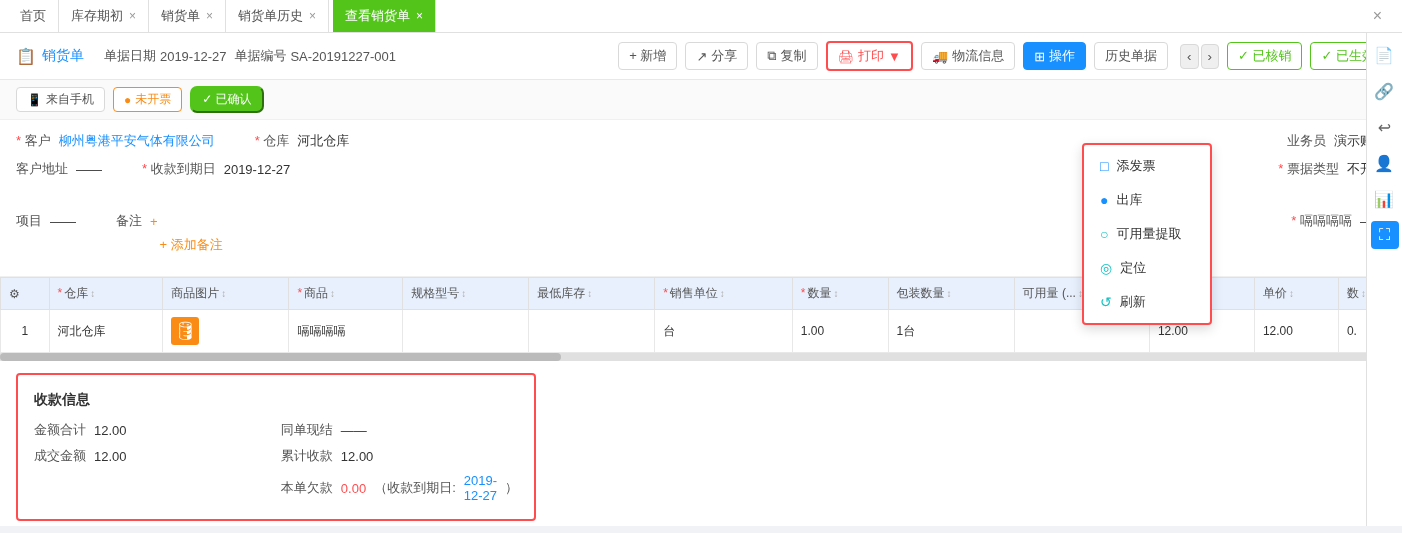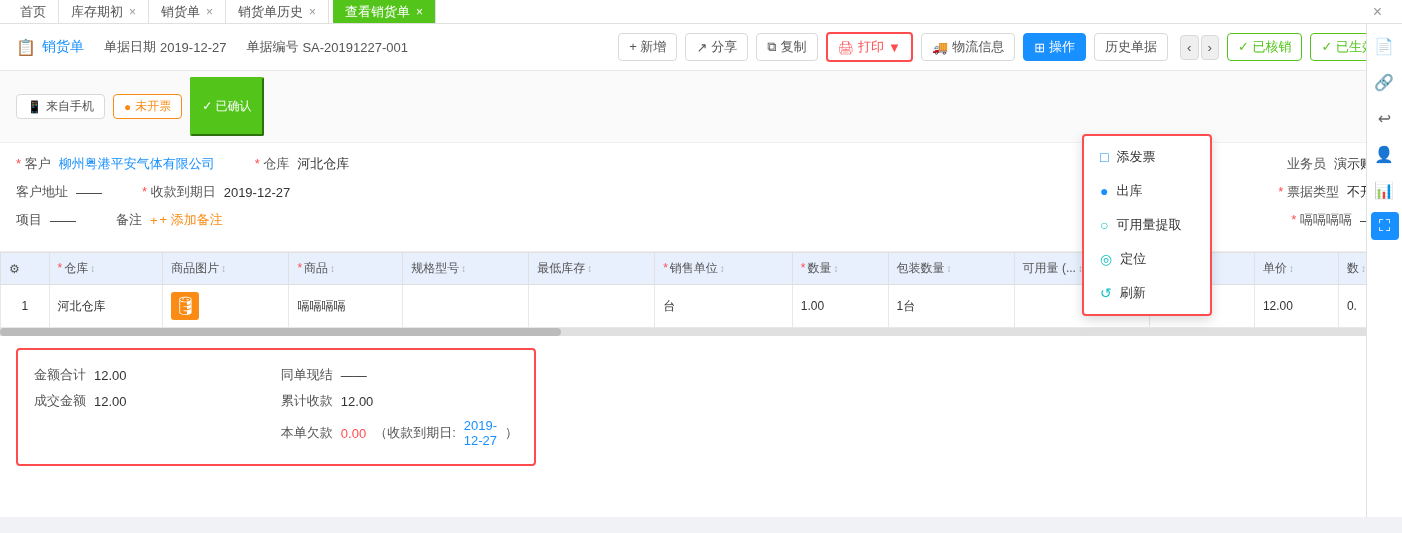--- a/index.html
+++ b/index.html
@@ -1,42 +1,42 @@
 <!DOCTYPE html>
 <html><head>
   <meta charset="utf-8">
   <style>
     * { box-sizing: border-box; margin: 0; padding: 0; }
     body { font-family: 'Microsoft YaHei', Arial, sans-serif; font-size: 13px; background: #f0f2f5; color: #333; }
 
     
     .tab-bar {
       display: flex; align-items: center; background: #fff; border-bottom: 1px solid #e0e0e0;
-      height: 24px; padding: 0 8px; position: relative;
+      height: 33px; padding: 0 8px; position: relative;
     }
     .tab-item {
       display: flex; align-items: center; padding: 0 12px; height: 100%;
       border-right: 1px solid #e0e0e0; cursor: pointer; color: #555; font-size: 13px;
       white-space: nowrap;
     }
     .tab-item.highlight { background: #52c41a; color: #fff; border-radius: 0; margin: 0 4px; }
     .tab-item .close-icon { margin-left: 6px; color: #999; font-size: 12px; cursor: pointer; }
     .tab-close-all { margin-left: auto; padding: 0 12px; cursor: pointer; color: #999; font-size: 16px; }
 
     
     .main-content { background: #fff; min-height: calc(100vh - 40px); position: relative; }
 
     
     .doc-header {
       display: flex; align-items: center; padding: 8px 16px; border-bottom: 1px solid #e8e8e8;
       background: #fff;
     }
     .doc-title { display: flex; align-items: center; color: #1890ff; font-size: 14px; font-weight: 500; margin-right: 20px; }
     .doc-title .icon { margin-right: 6px; font-size: 16px; }
-    .doc-meta { display: flex; align-items: center; gap: 20px; color: #555; font-size: 13px; }
+    .doc-meta { display: flex; align-items: center; gap: 8px; color: #555; font-size: 13px; }
     .doc-meta span { display: flex; align-items: center; gap: 4px; }
     .doc-actions { margin-left: auto; display: flex; align-items: center; gap: 8px; }
     .action-btn {
       display: flex; align-items: center; gap: 4px; padding: 4px 10px;
       border: 1px solid #d9d9d9; border-radius: 4px; background: #fff;
       cursor: pointer; font-size: 13px; color: #555; white-space: nowrap;
     }
     .action-btn.print-btn { border: 2px solid #ff4d4f; color: #ff4d4f; }
     .action-btn.operations-btn { background: #1890ff; color: #fff; border-color: #1890ff; }
     .action-btn.sold-btn { background: #fff; color: #52c41a; border-color: #52c41a; }
@@ -58,21 +58,21 @@
     .action-row {
       display: flex; align-items: center; padding: 6px 16px; gap: 8px;
       border-bottom: 1px solid #f0f0f0; background: #fafafa;
     }
     .small-btn {
       display: flex; align-items: center; gap: 4px; padding: 3px 10px;
       border: 1px solid #d9d9d9; border-radius: 4px; background: #fff;
       cursor: pointer; font-size: 12px; color: #555;
     }
     .small-btn.orange { border-color: #fa8c16; color: #fa8c16; }
-    .confirm-btn { background: #52c41a; color: #fff; border-color: #52c41a; border-radius: 2px; padding: 19px 10px; font-size: 12px; cursor: pointer; }
+    .confirm-btn { background: #52c41a; color: #fff; border-color: #52c41a; border-radius: 7px; padding: 3px 10px; font-size: 12px; cursor: pointer; }
 
     
     .data-table { width: 100%; border-collapse: collapse; font-size: 12px; }
     .data-table th {
       background: #e8f0fe; color: #555; font-weight: 500; padding: 7px 8px;
       border: 1px solid #e0e0e0; text-align: left; white-space: nowrap;
     }
     .data-table th .required-star { color: #ff4d4f; margin-right: 2px; }
     .data-table th .sort-icon { color: #aaa; margin-left: 2px; font-size: 10px; }
     .data-table td {
@@ -262,21 +262,21 @@
     </div>
     <div class="form-row">
       <div class="form-field">
         <span class="form-label">项目</span>
         <span class="form-value">——</span>
       </div>
       <div class="form-field">
         <span class="form-label">备注</span>
         <span class="add-note">
           <span>+</span>
-          <span style="color:#fa8c16;">+ 添加备注</span>
+          <span style="color:#fa8c16;margin-top:48px;">+ 添加备注</span>
         </span>
       </div>
       <div class="form-field" style="margin-left: auto;">
         <span class="form-label required">嗝嗝嗝嗝</span>
         <span class="form-value">——</span>
       </div>
     </div>
   </div>
 
   <div class="table-container">
@@ -319,20 +319,21 @@
           <td>0.</td>
         </tr>
       </tbody>
     </table>
     <div class="scrollbar-indicator">
       <div class="scrollbar-thumb"></div>
     </div>
   </div>
 
   <div class="payment-section">
+    <div class="payment-title">收款信息</div>
     <div class="payment-grid">
       <div class="payment-row">
         <span class="payment-label">金额合计</span>
         <span class="payment-value">12.00</span>
       </div>
       <div class="payment-row">
         <span class="payment-label">同单现结</span>
         <span class="payment-value">——</span>
       </div>
       <div class="payment-row">

